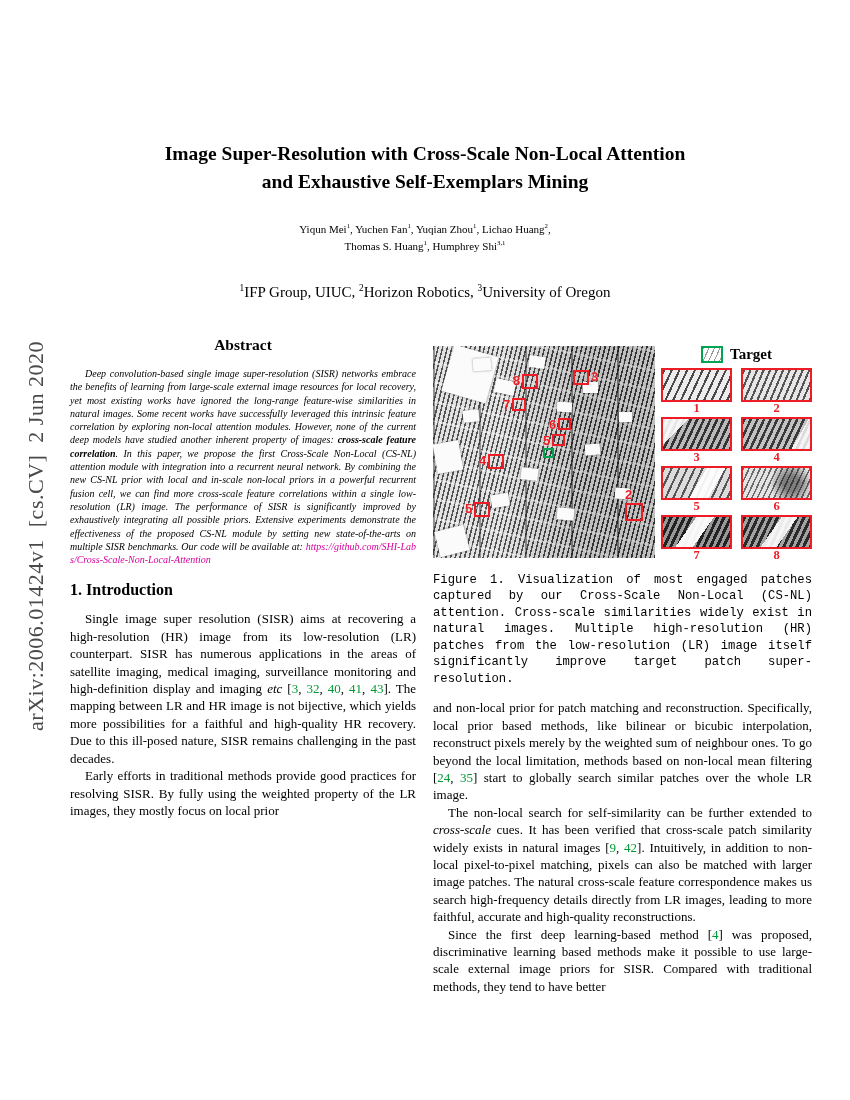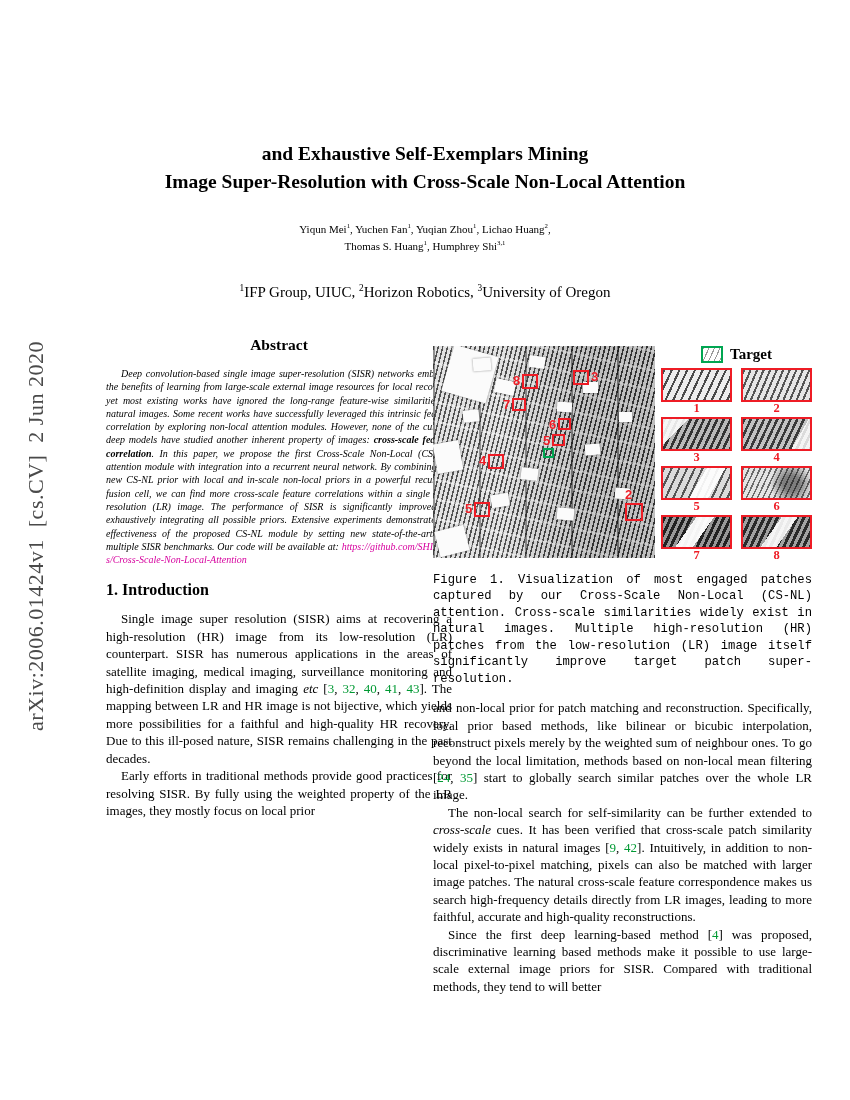--- a/index.html
+++ b/index.html
@@ -17,21 +17,21 @@
   .titleblock{position:absolute;left:0;top:140px;width:100%;text-align:center;}
   .title{font-size:19.5px;font-weight:bold;line-height:1.45;}
   .tline{display:block;}
   .authors{font-size:11px;line-height:1.55;}
   .authors-wrap{margin-top:24px;}
   .affil{font-size:15px;margin-top:28px;}
   sup{font-size:.62em;}
 
   
   .col{position:absolute;text-align:justify;}
-  .col-left{left:70px;top:336px;width:346px;margin-left:36px;}
+  .col-left{left:70px;top:336px;width:346px;}
   .col-right{left:433px;top:345px;width:379px;}
   .abs-head{text-align:center;font-size:15.5px;font-weight:bold;margin-bottom:13px;}
   .abs-text{font-style:italic;font-size:10px;line-height:1.33;}
   .indent{text-indent:15px;}
   .sec-head{font-size:16px;font-weight:bold;margin-top:15px;margin-bottom:11px;text-align:left;}
   .body{font-size:13px;line-height:1.34;}
   .cite{color:var(--cite,#009933);}
   .link{color:var(--link,#d6009e);word-break:break-all;}
   .b{font-weight:bold;}
   .i{font-style:italic;}
@@ -83,22 +83,22 @@
 </style>
 </head>
 <body>
 
 <div class="page">
 
   <div class="arxiv">arXiv:2006.01424v1  [cs.CV]  2 Jun 2020</div>
 
   <header class="titleblock">
     <h1 class="title">
+      <span class="tline">Image Super-Resolution with Cross-Scale Non-Local Attention</span>
       <span class="tline">and Exhaustive Self-Exemplars Mining</span>
-      <span class="tline">Image Super-Resolution with Cross-Scale Non-Local Attention</span>
     </h1>
     <div class="authors-wrap">
       <div class="authors"><span>Yiqun Mei</span><sup>1</sup><span>, Yuchen Fan</span><sup>1</sup><span>, Yuqian Zhou</span><sup>1</sup><span>, Lichao Huang</span><sup>2</sup><span>,</span></div>
       <div class="authors"><span>Thomas S. Huang</span><sup>1</sup><span>, Humphrey Shi</span><sup>3,1</sup></div>
     </div>
     <div class="affil"><sup>1</sup><span>IFP Group, UIUC, </span><sup>2</sup><span>Horizon Robotics, </span><sup>3</sup><span>University of Oregon</span></div>
   </header>
 
   <section class="col col-left">
     <h2 class="abs-head">Abstract</h2>
@@ -203,16 +203,16 @@
             <div class="patch-num">8</div>
           </div>
         </div>
       </div>
     </figure>
 
     <figcaption class="caption">Figure 1. Visualization of most engaged patches captured by our Cross-Scale Non-Local (CS-NL) attention. Cross-scale similarities widely exist in natural images. Multiple high-resolution (HR) patches from the low-resolution (LR) image itself significantly improve target patch super-resolution.</figcaption>
 
     <p class="body after-caption"><span>and non-local prior for patch matching and reconstruction. Specifically, local prior based methods, like bilinear or bicubic interpolation, reconstruct pixels merely by the weighted sum of neighbour ones. To go beyond the local limitation, methods based on non-local mean filtering [</span><span class="cite">24</span><span>, </span><span class="cite">35</span><span>] start to globally search similar patches over the whole LR image.</span></p>
     <p class="body indent"><span>The non-local search for self-similarity can be further extended to </span><span class="i">cross-scale</span><span> cues. It has been verified that cross-scale patch similarity widely exists in natural images [</span><span class="cite">9</span><span>, </span><span class="cite">42</span><span>]. Intuitively, in addition to non-local pixel-to-pixel matching, pixels can also be matched with larger image patches. The natural cross-scale feature correspondence makes us search high-frequency details directly from LR images, leading to more faithful, accurate and high-quality reconstructions.</span></p>
-    <p class="body indent"><span>Since the first deep learning-based method [</span><span class="cite">4</span><span>] was proposed, discriminative learning based methods make it possible to use large-scale external image priors for SISR. Compared with traditional methods, they tend to will better</span></p>
+    <p class="body indent"><span>Since the first deep learning-based method [</span><span class="cite">4</span><span>] was proposed, discriminative learning based methods make it possible to use large-scale external image priors for SISR. Compared with traditional methods, they tend to have better</span></p>
   </section>
 
 </div>
 
 </body></html>

